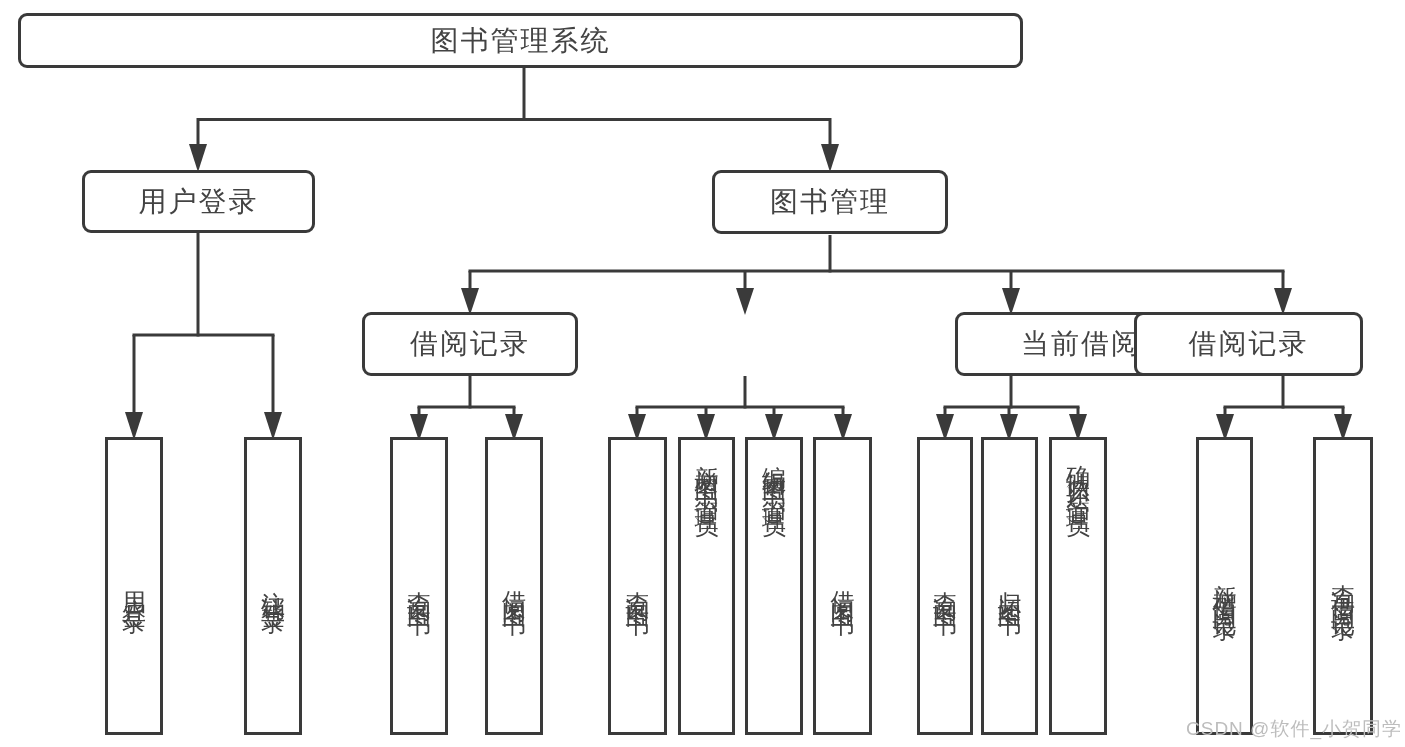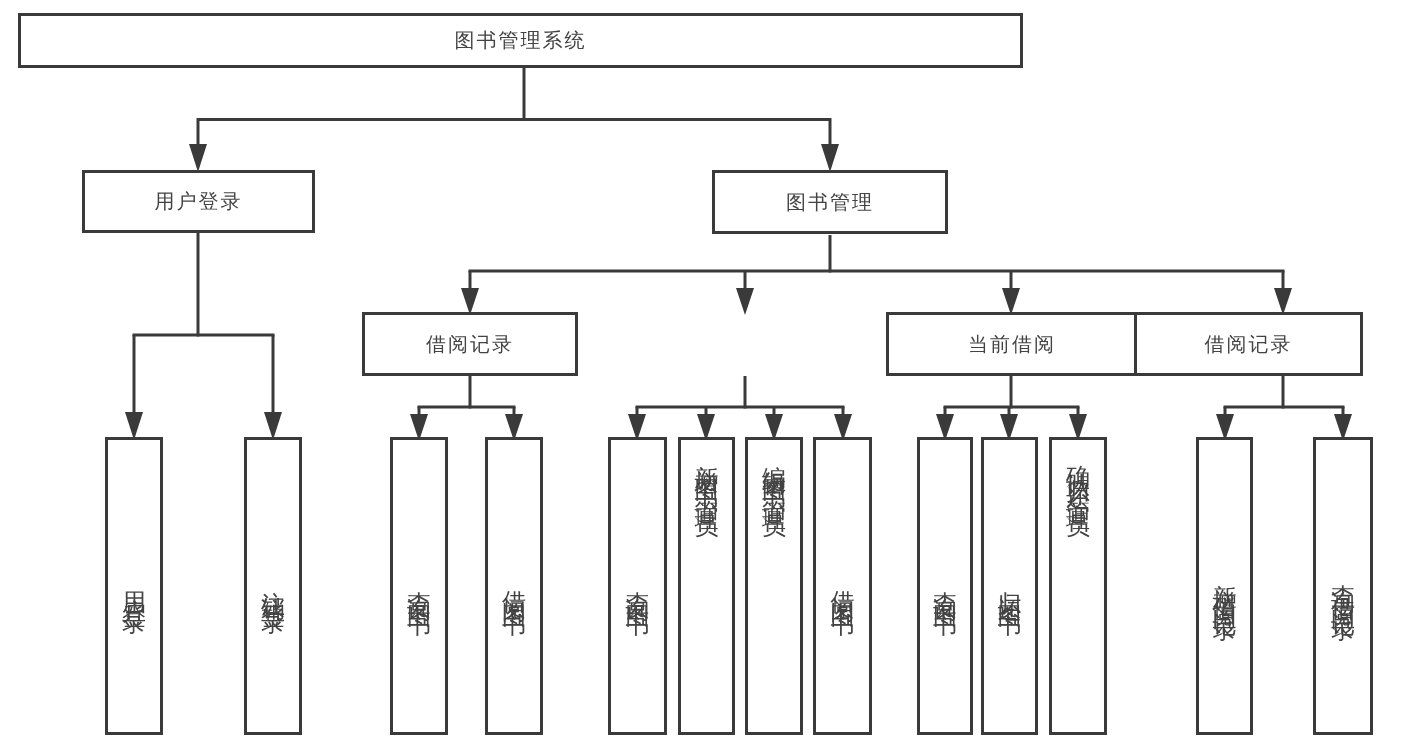--- a/index.html
+++ b/index.html
@@ -16,23 +16,24 @@
     box-sizing:border-box;
     border:3px solid #3a3a3a;
     background:#ffffff;
     color:#434343;
     display:flex;
     align-items:center;
     justify-content:center;
     z-index:2;
   }
   .hbox{
-    font-size:20px;
+    font-size:28px;
     letter-spacing:2px;
     white-space:nowrap;
+    border-radius:9px;
   }
   .vbox{
     top:437px;
     height:298px;
     writing-mode:vertical-rl;
     text-orientation:mixed;
     font-size:24px;
     letter-spacing:7px;
     line-height:1;
   }
@@ -121,35 +122,36 @@
       <polygon points="1334,414 1352,414 1343,441"></polygon>
     </g>
   </svg>
 
   <div class="node hbox" style="left:18px;top:13px;width:1005px;height:55px">图书管理系统</div>
 
   <div class="node hbox" style="left:82px;top:170px;width:233px;height:63px">用户登录</div>
   <div class="node hbox" style="left:712px;top:170px;width:236px;height:64px">图书管理</div>
 
   <div class="node hbox" style="left:362px;top:312px;width:216px;height:64px">借阅记录</div>
-  <div class="node hbox" style="left:886px;top:312px;width:252px;height:64px">当前借阅</div>
+  <div class="node hbox" style="left:955px;top:312px;width:252px;height:64px">当前借阅</div>
   <div class="node hbox" style="left:1134px;top:312px;width:229px;height:64px">借阅记录</div>
 
   <div class="node vbox" style="left:105px;width:58px">用户登录</div>
   <div class="node vbox" style="left:244px;width:58px">注销登录</div>
 
   <div class="node vbox" style="left:390px;width:58px">查询图书</div>
   <div class="node vbox" style="left:485px;width:58px">借阅图书</div>
 
   <div class="node vbox" style="left:608px;width:59px">查询图书</div>
   <div class="node vbox vtop" style="left:678px;width:57px">新增图书（管理员）</div>
   <div class="node vbox vtop" style="left:745px;width:58px">编辑图书（管理员）</div>
   <div class="node vbox" style="left:813px;width:59px">借阅图书</div>
 
   <div class="node vbox" style="left:917px;width:56px">查询图书</div>
   <div class="node vbox" style="left:981px;width:57px">归还图书</div>
   <div class="node vbox vtop" style="left:1049px;width:58px">确认归还（管理员）</div>
 
   <div class="node vbox" style="left:1196px;width:57px">新增借阅记录</div>
   <div class="node vbox" style="left:1313px;width:60px">查询借阅记录</div>
 
+  <div id="watermark">CSDN @软件_小贺同学</div>
 
 </div>
 
 </body></html>

